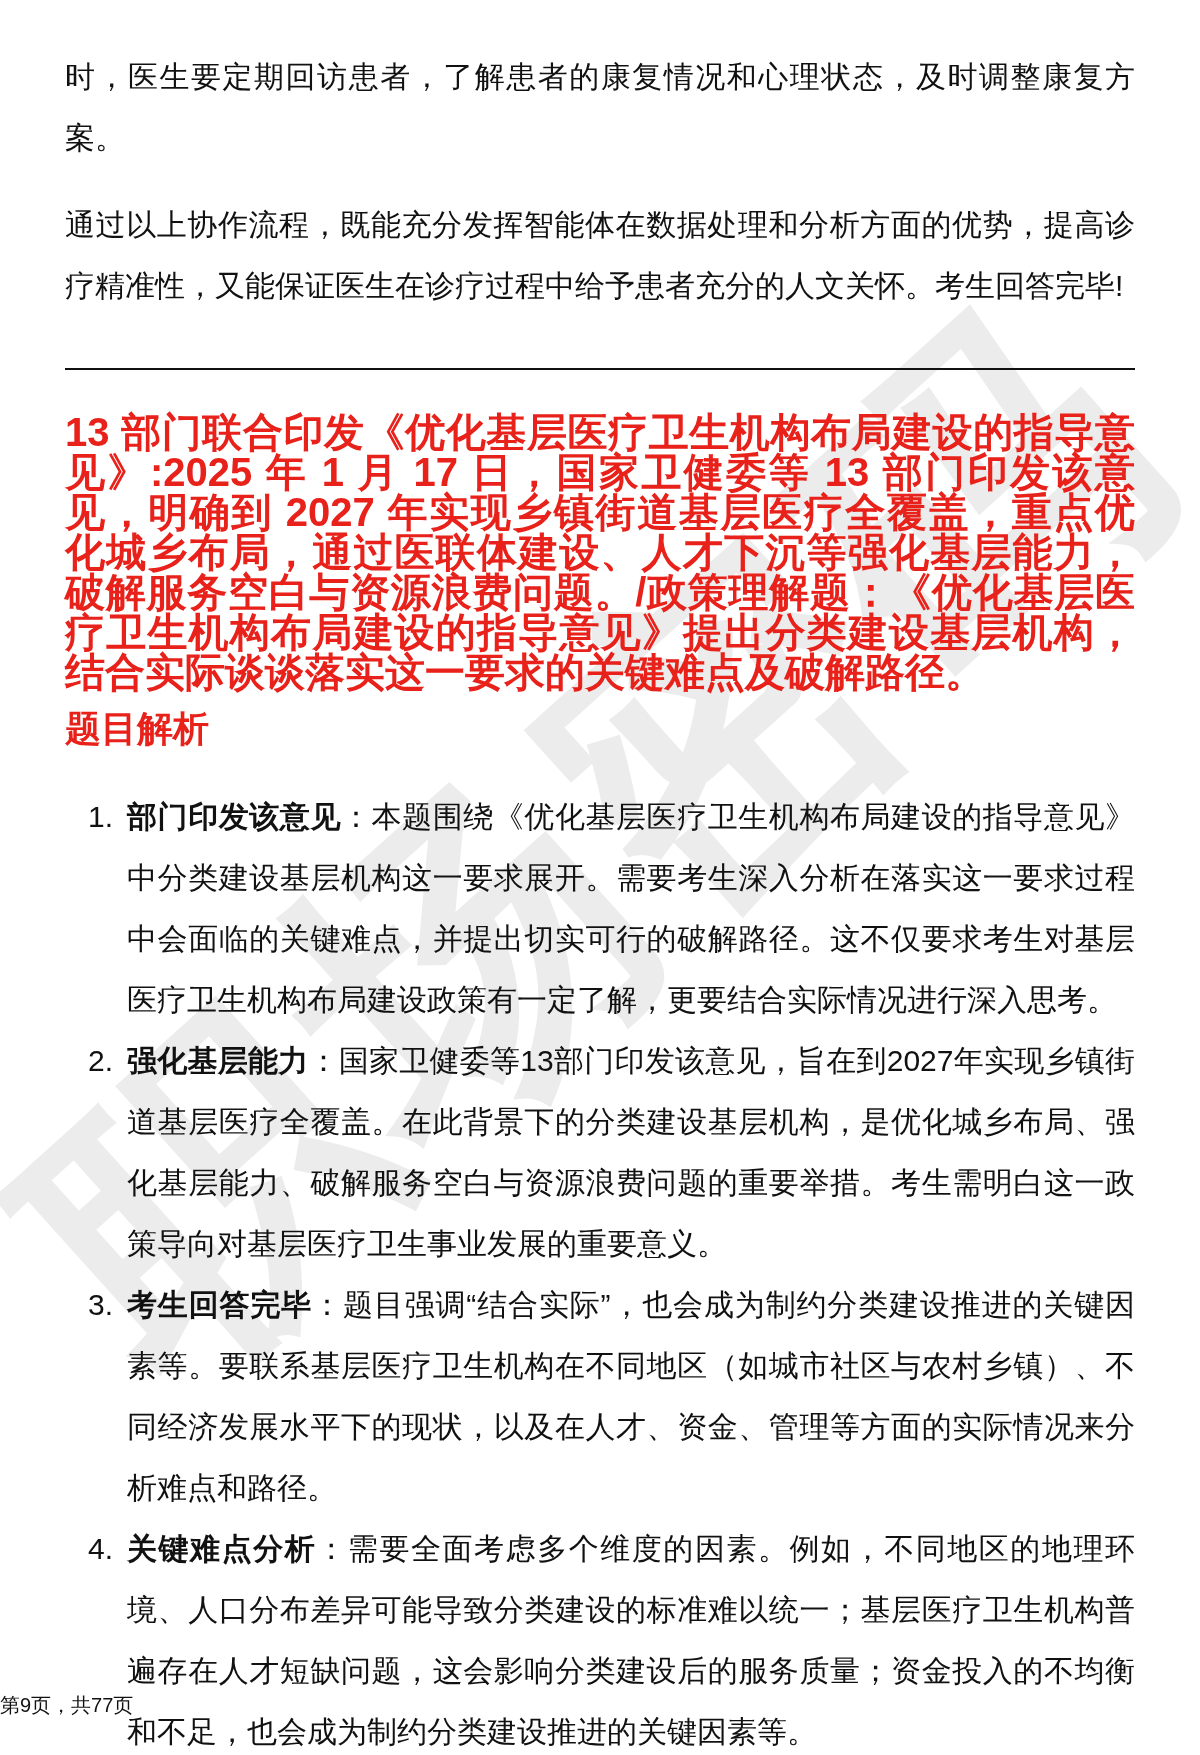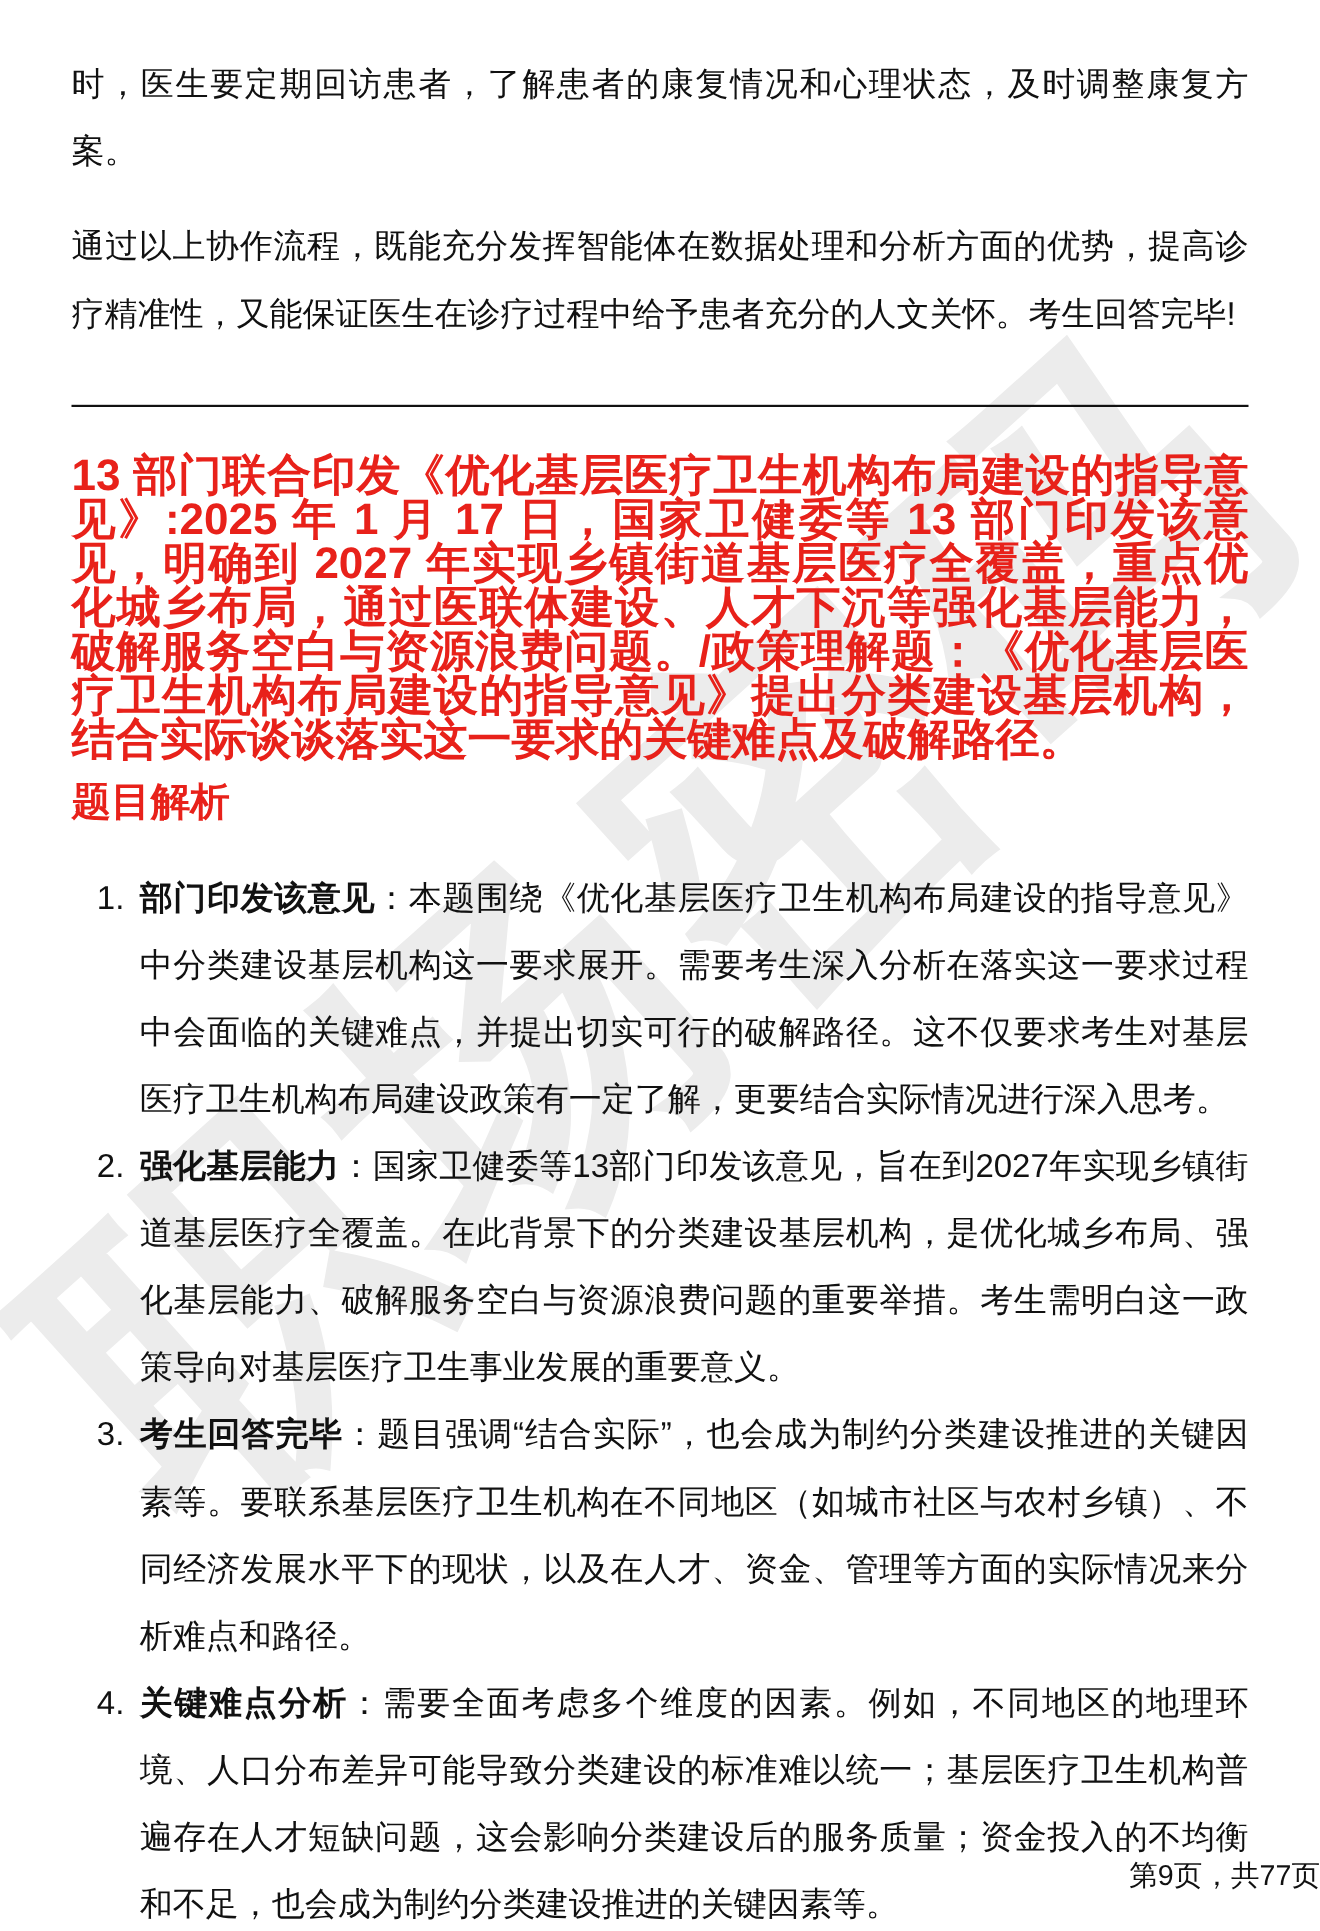--- a/index.html
+++ b/index.html
@@ -75,22 +75,22 @@
     left: 23px;
     top: 0;
     font-weight: 400;
   }
   .item-lead { font-weight: 700; }
   .page-footer {
     position: absolute;
     top: 1685px;
     left: 0;
     width: 100%;
-    text-align: right;
-    font-size: 26px;
+    text-align: left;
+    font-size: 20px;
     line-height: 40px;
     color: #111111;
     z-index: 1;
   }
 </style>
 </head>
 <body>
 
 <div class="page">
 

